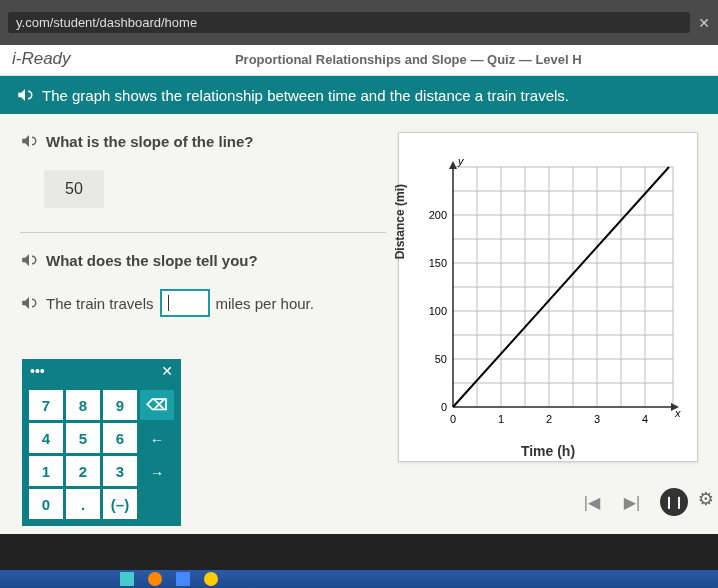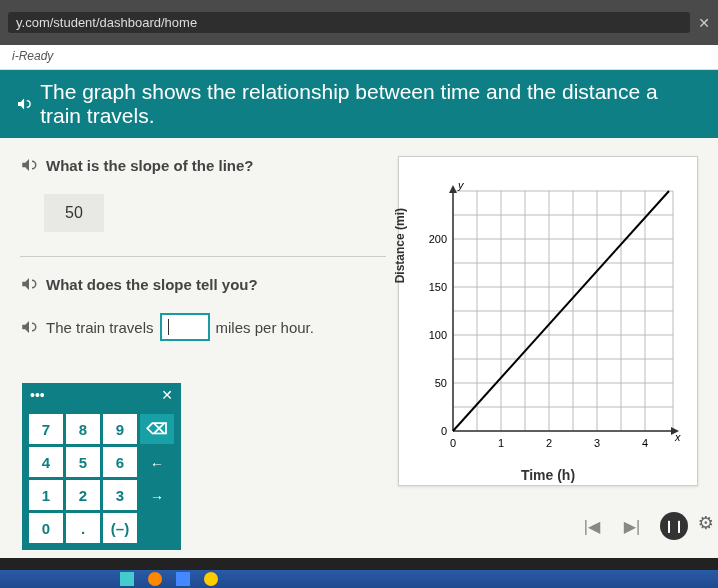--- a/index.html
+++ b/index.html
@@ -1,23 +1,23 @@
 <!DOCTYPE html>
 <html><head>
 <meta charset="utf-8">
 <style>
   * { box-sizing: border-box; margin: 0; padding: 0; }
   body { font-family: Arial, Helvetica, sans-serif; background: #222; width: 718px; height: 588px; overflow: hidden; position: relative; }
   .browser-bar { background: #4a4a4a; color: #ccc; font-size: 13px; padding: 12px 8px; display: flex; align-items: center; }
   .url-bar { background: #2e2e2e; border-radius: 3px; padding: 3px 8px; flex: 1; color: #ddd; }
   .close-x { color: #ccc; margin-left: 8px; font-size: 14px; cursor: pointer; }
   .app-header { background: #fff; padding: 4px 12px 6px; border-bottom: 1px solid #ddd; display: flex; align-items: baseline; }
-  .logo { font-style: italic; color: #555; font-size: 12px; margin-right: 40px; }
+  .logo { font-style: italic; color: #555; font-size: 17px; margin-right: 40px; }
   .lesson-title { color: #666; font-size: 13px; font-weight: bold; flex: 1; text-align: center; }
-  .banner { background: #0e7f84; color: #fff; padding: 10px 16px; font-size: 21px; display: flex; align-items: center; }
+  .banner { background: #0e7f84; color: #fff; padding: 10px 16px; font-size: 15px; display: flex; align-items: center; }
   .sound-icon { display: inline-flex; width: 18px; height: 18px; margin-right: 8px; align-items: center; justify-content: center; }
   .sound-icon svg { width: 100%; height: 100%; }
   .content { background: #f5f5f2; padding: 18px 20px 0; display: flex; height: 420px; position: relative; }
   .left { flex: 1; padding-right: 12px; }
   .q-row { display: flex; align-items: center; margin-bottom: 12px; color: #444; font-size: 15px; }
   .q-row .sound-icon svg { fill: #666; }
   .answer-box { background: #e8e8e4; padding: 10px 18px; font-size: 16px; color: #333; display: inline-block; margin: 8px 0 18px 24px; min-width: 60px; text-align: center; }
   .hr { border: none; border-top: 1px solid #ccc; margin: 6px 0 18px; }
   .inline-input { display: inline-block; width: 50px; height: 28px; border: 2px solid #1a9ba1; background: #fff; margin: 0 6px; vertical-align: middle; position: relative; }
   .cursor { position: absolute; left: 6px; top: 4px; bottom: 4px; width: 1px; background: #333; }
@@ -42,20 +42,21 @@
 </head>
 <body>
 
 <div class="browser-bar">
   <div class="url-bar">y.com/student/dashboard/home</div>
   <div class="close-x">✕</div>
 </div>
 
 <div class="app-header">
   <div class="logo">i-Ready</div>
+  <div class="lesson-title">Proportional Relationships and Slope — Quiz — Level H</div>
 </div>
 
 <div class="banner">
   <span class="sound-icon">
     <svg viewBox="0 0 24 24" fill="#fff">
         <path d="M3 9v6h4l5 5V4L7 9H3z"></path>
         <path d="M16 7a5 5 0 010 10" stroke="#fff" fill="none" stroke-width="2"></path>
       </svg>
   </span>
   <span>The graph shows the relationship between time and the distance a train travels.</span>

